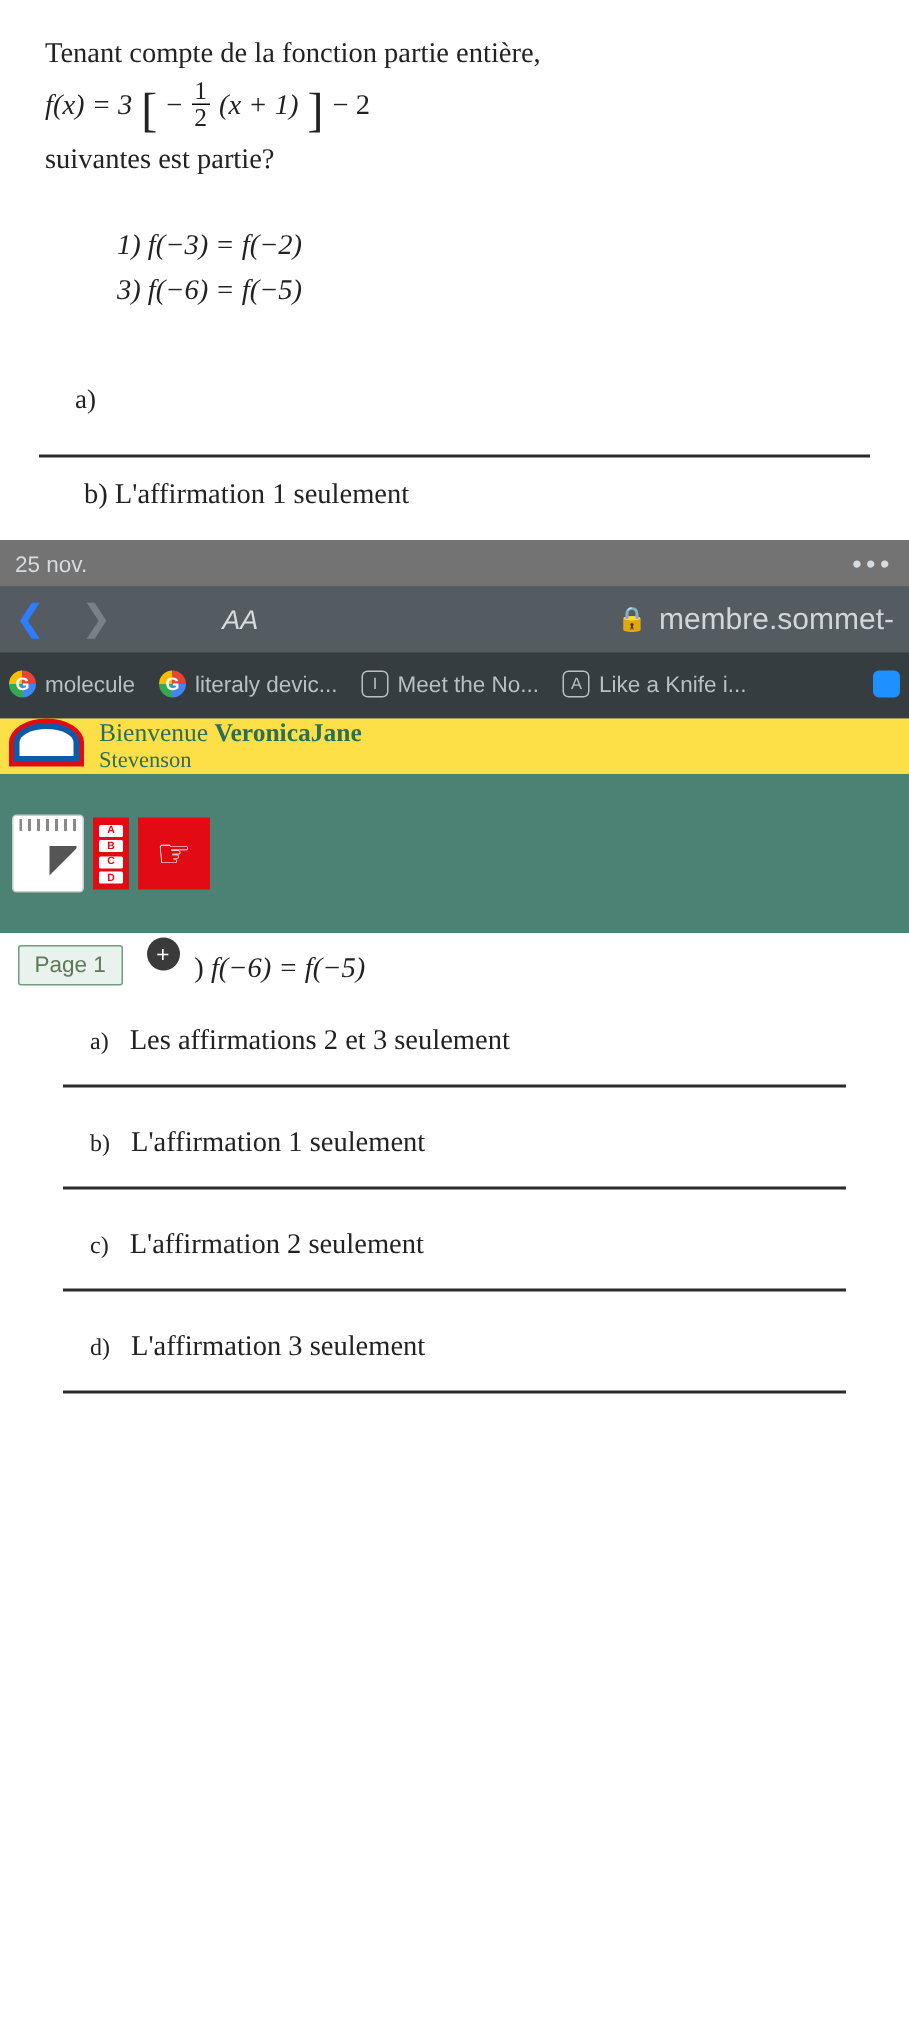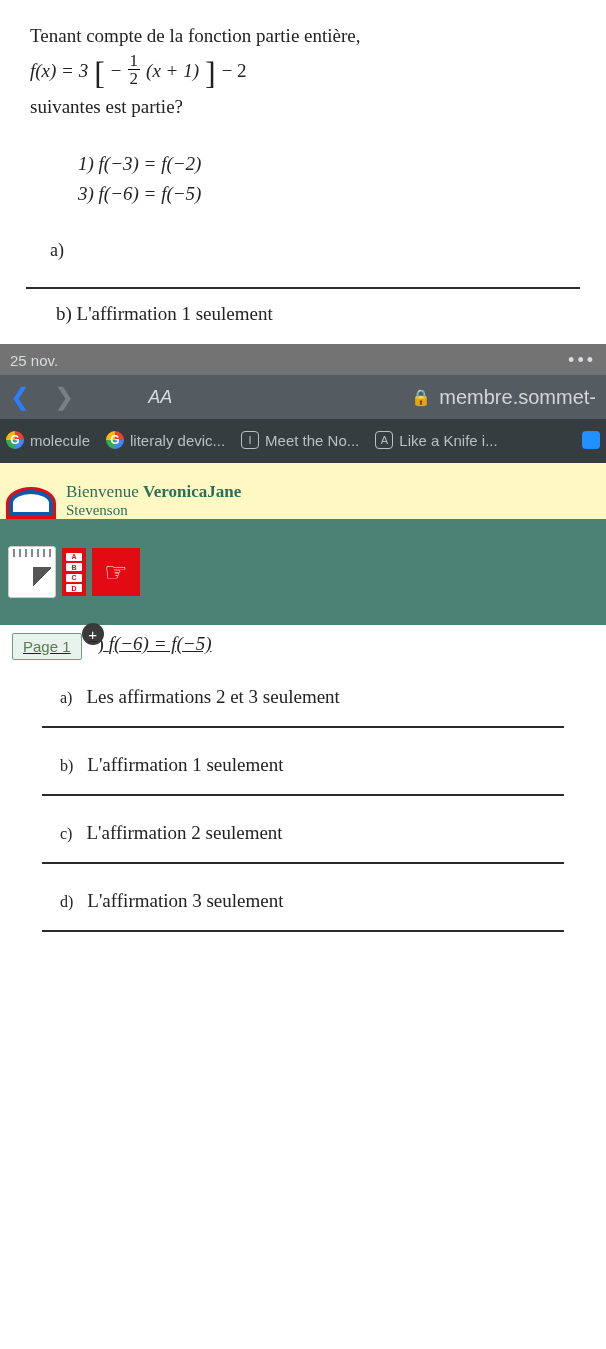--- a/index.html
+++ b/index.html
@@ -18,21 +18,21 @@
     }
     .question-intro { margin-bottom: 4px; }
     .formula-line { display: flex; align-items: center; gap: 6px; margin-bottom: 4px; }
     .frac { display: inline-flex; flex-direction: column; align-items: center; font-size: 17px; line-height: 1; vertical-align: middle; position: relative; top: -2px; }
     .frac .num { border-bottom: 1px solid #000; padding: 0 2px; }
     .frac .den { padding: 0 2px; }
     .lbracket, .rbracket { font-size: 32px; font-weight: 300; line-height: 1; position: relative; top: 2px;}
     .italic { font-style: italic; }
     .question-trail { margin-bottom: 30px; }
 
-    .stmt-list { margin-left: 48px; margin-bottom: 30px; }
+    .stmt-list { margin-left: 48px; margin-bottom: 46px; }
     .stmt { margin-bottom: 2px; font-size: 19px; }
 
     .opt-upper { margin-left: 20px; margin-top: 28px; margin-bottom: 18px; font-size: 18px;}
     .hr { border: none; border-bottom: 2px solid #2b2b2b; margin: 0 26px 14px 26px; }
     .opt-b-cut { margin-left: 56px; font-size: 19px; margin-bottom: 19px; }
 
     
     .overlay {
       background: #555e63;
       color: #d7dbdd;
@@ -76,23 +76,23 @@
       color:#fff;
     }
     .sq-icon {
       width:18px; height:18px; border:1.5px solid #b9bfc2; border-radius:4px;
       display:inline-flex; align-items:center; justify-content:center;
       font-family: Arial, sans-serif; font-size:11px; color:#b9bfc2;
     }
     .fav-color { width:18px; height:18px; border-radius:4px; background:#1e90ff; margin-left:auto; flex:0 0 auto;}
 
     .welcome-strip {
-      background:#fef9c3;
-      display:flex; align-items:flex-end; gap:10px;
-      padding:19px 6px 0 6px;
+      background:#fde047;
+      display:flex; align-items:flex-start; gap:10px;
+      padding:0 6px 0 6px;
     }
     .logo-badge {
       width:50px; height:32px; border-radius:50% 50% 0 0;
       background:#0e5aa7; border:3px solid #e30b13;
       position:relative; overflow:hidden;
     }
     .logo-badge::after{ content:""; position:absolute; inset:4px; border-radius:50% 50% 0 0; background:#fff;}
     .welcome-text { font-family: Georgia, serif; }
     .welcome-text .l1 { color:#2b6e59; font-size:17px;}
     .welcome-text .l1 b { color:#2b6e59; font-weight:bold;}
@@ -130,21 +130,21 @@
       width:16px; height:8px; background:#fff; border-radius:1px; font-size:7px;
       display:flex; align-items:center; justify-content:center; color:#e30b13; font-family: Arial; font-weight:bold;
     }
     .tb-hand {
       width:48px; height:48px; background:#e30b13; display:flex; align-items:center; justify-content:center;
       color:#fff; font-size:26px;
     }
 
     
     .doc-lower { padding: 0 30px 30px 30px; font-size:19px; }
-    .page-badge-row { display:flex; align-items:flex-start; gap:0; margin:8px 0 4px -18px;text-decoration:underline; }
+    .page-badge-row { display:flex; align-items:flex-end; gap:16px; margin:8px 0 4px -18px; }
     .page-badge {
       border:1px solid #6aa07d; background:#e9f2ec; color:#5b7a55;
       font-family: Arial, sans-serif; font-size:15px;
       padding:4px 10px; border-radius:2px;
     }
     .pg-plus {
       width:22px; height:22px; border-radius:50%; background:#3a3a3a; color:#fff;
       display:inline-flex; align-items:center; justify-content:center; font-size:15px; font-family: Arial;
       position:relative; top:-10px;
     }

